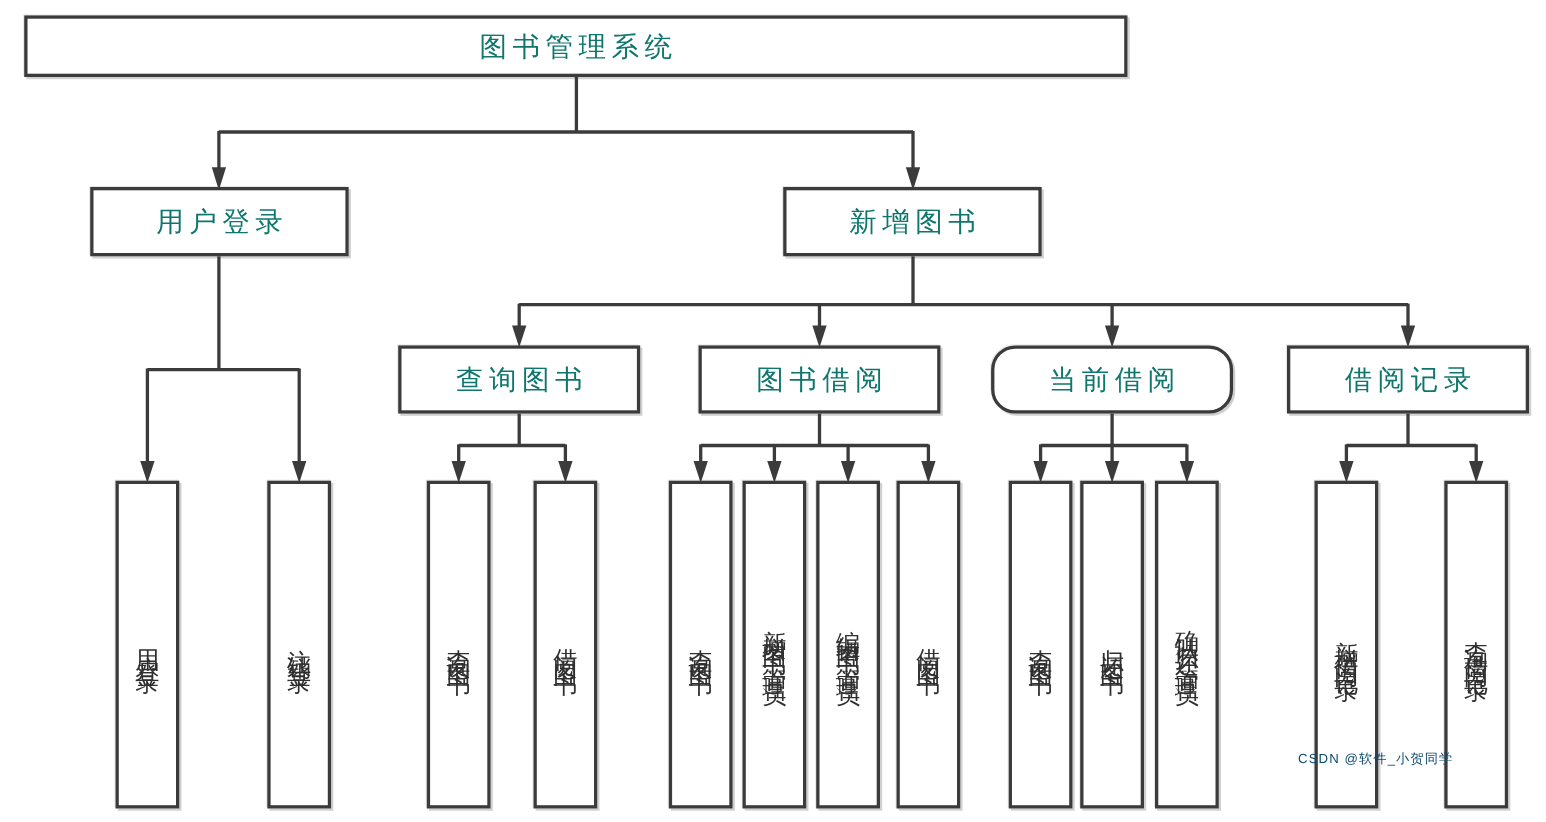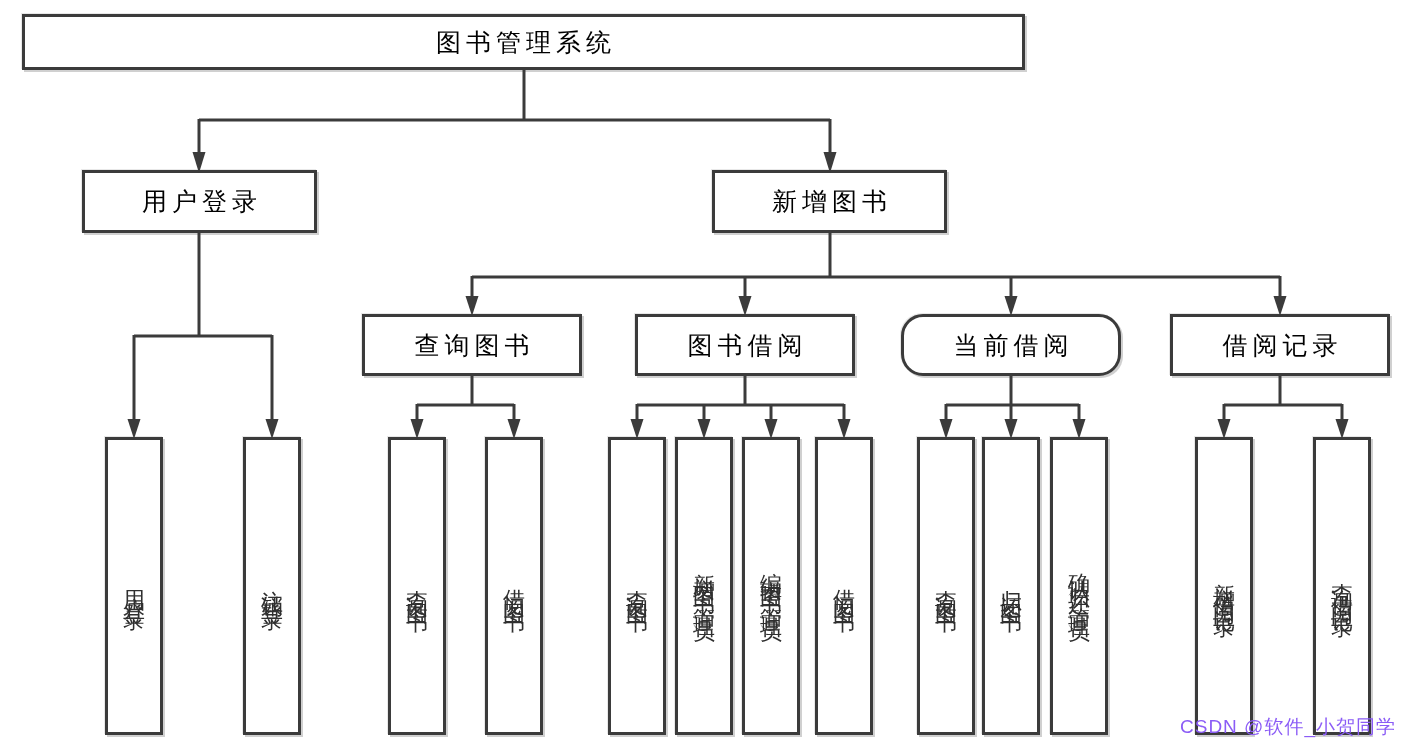--- a/index.html
+++ b/index.html
@@ -20,35 +20,35 @@
     display:flex;align-items:center;justify-content:center;
     box-sizing:border-box;
     z-index:1;
     color:#2f2f2f;
   }
   .h-label{
     font-size:25px;
     letter-spacing:5px;
     text-indent:5px;
     white-space:nowrap;
-    color:#000000;
+    color:#0f766e;
   }
   .v-node .v-label{
     writing-mode:vertical-lr;
     text-orientation:mixed;
     font-size:22px;
     letter-spacing:7px;
     line-height:1;
     color:#2f2f2f;
   }
   .watermark{
     position:absolute;
-    left:1180px;top:714px;
-    font-size:19px;
-    color:#8b5cf6;
+    left:1180px;top:682px;
+    font-size:12px;
+    color:#0c4a6e;
     letter-spacing:1px;
     white-space:nowrap;
     z-index:3;
   }
 </style>
 </head>
 <body>
 
 <div id="canvas">
 

